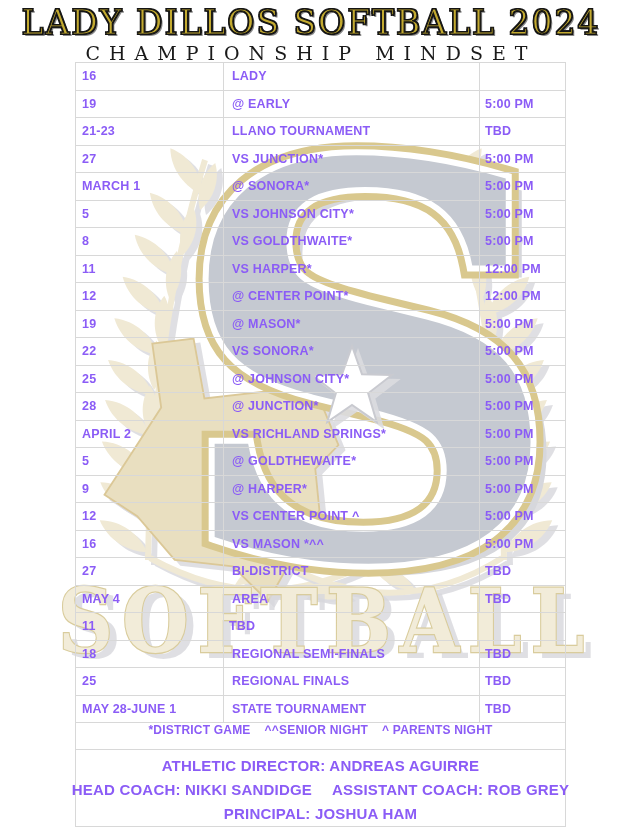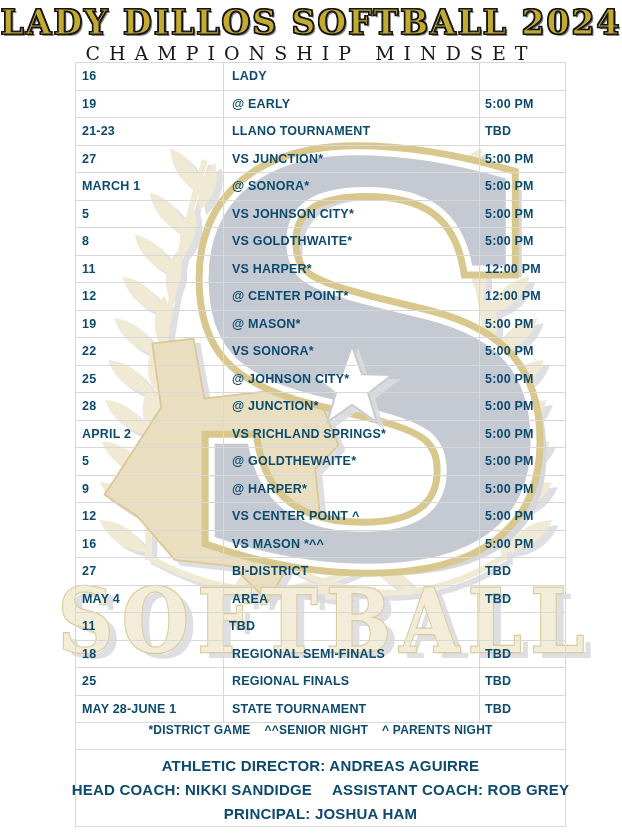--- a/index.html
+++ b/index.html
@@ -4,38 +4,38 @@
 <style>
   html,body{margin:0;padding:0;background:#ffffff;}
   .page{
     position:relative;width:622px;height:837px;overflow:hidden;
     background:#ffffff;font-family:"Liberation Sans",sans-serif;
   }
   
   .header{position:absolute;top:0;left:0;width:622px;text-align:center;z-index:3;}
   .title{
     margin:6px 0 0 0;
-    font-family:"DejaVu Serif",serif;font-weight:bold;font-size:33px;line-height:1.05;
+    font-family:"DejaVu Serif",serif;font-weight:normal;font-size:33px;line-height:1.05;
     letter-spacing:2px;color:#c3aa30;
     -webkit-text-stroke:1.2px #151515;
     text-shadow:-1px -1px 0 #151515,1px -1px 0 #151515,-1px 1px 0 #151515,1px 1px 0 #151515,2px 2px 0 #8a8a8a;
     white-space:nowrap;
   }
   .subtitle{
     margin:2px 0 0 0;
     font-family:"DejaVu Serif",serif;font-weight:normal;font-size:19px;line-height:1.1;
     letter-spacing:9px;color:#1a1a1a;white-space:nowrap;
   }
   
   .watermark{position:absolute;left:0;top:0;width:622px;height:837px;z-index:1;pointer-events:none;}
   
   .table{
     position:absolute;left:75px;top:62px;width:491px;z-index:2;
     border:1px solid #d8d8d8;box-sizing:border-box;background:transparent;
-    color:#0c4a6e;
+    color:#8b5cf6;
   }
   .row{
     display:grid;grid-template-columns:147px 256px 86px;
     height:27.5px;box-sizing:border-box;border-bottom:1px solid #d8d8d8;
   }
   .cell{
     display:flex;align-items:center;box-sizing:border-box;
     font-weight:bold;font-size:12.5px;letter-spacing:0.2px;white-space:nowrap;overflow:hidden;
   }
   .cell-date{padding-left:6px;}

